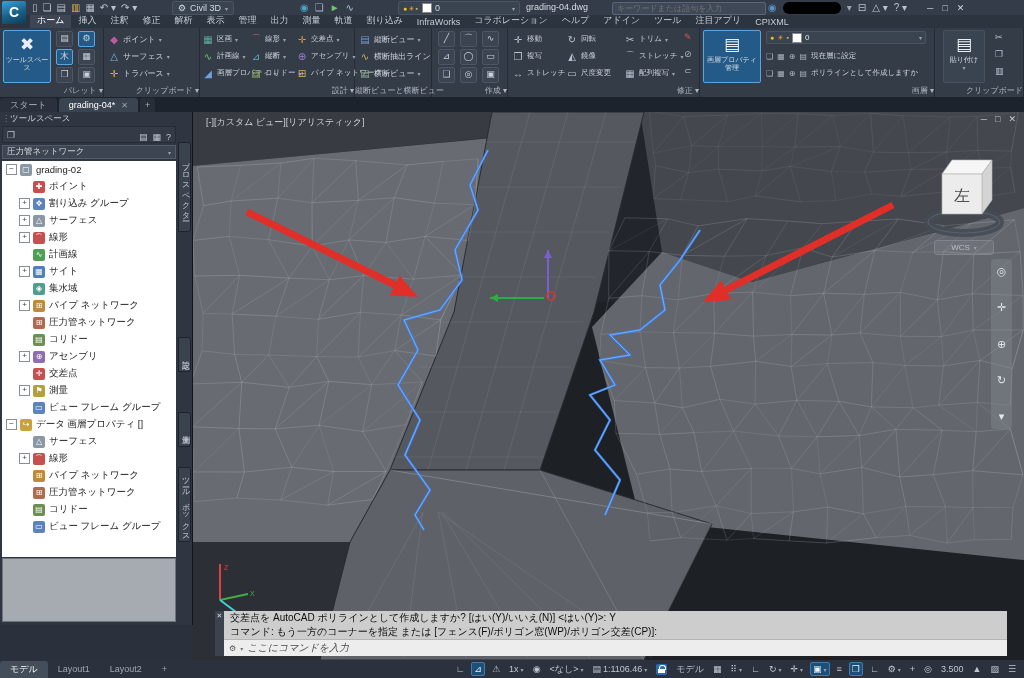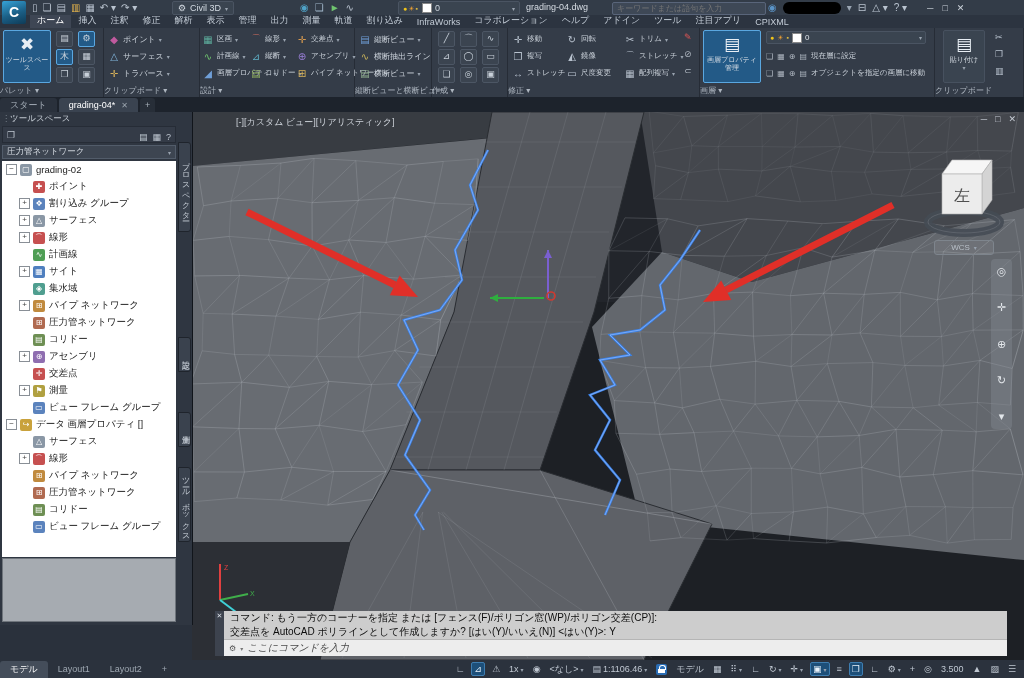--- a/index.html
+++ b/index.html
@@ -29,21 +29,21 @@
   #redact{width:58px;height:12px;background:#000;border-radius:7px;}
   .winbtns{display:flex;gap:9px;margin-left:14px;color:#cdd4dc;font-size:9px;}
   
   #rtabs{left:0;top:15px;width:1024px;height:13px;background:#2c3440;display:flex;align-items:flex-end;
     padding-left:30px;box-sizing:border-box;z-index:20;}
   .rtab{font-size:9px;color:#c3ccd6;padding:1px 7px;white-space:nowrap;}
   .rtab.active{background:#3e4654;color:#fff;}
   
   #ribbon{left:0;top:28px;width:1024px;height:69px;background:#343c48;border-bottom:1px solid #20252e;}
   .panel{position:absolute;top:0;height:69px;border-right:1px solid #262c36;box-sizing:border-box;}
-  .plabel{position:absolute;left:0;right:0;bottom:1px;text-align:left;font-size:8px;color:#aeb6c0;white-space:nowrap;}
+  .plabel{position:absolute;left:0;right:0;bottom:1px;text-align:right;font-size:8px;color:#aeb6c0;white-space:nowrap;}
   .bigbtn{position:absolute;top:2px;width:48px;height:53px;border:1px solid #47515f;border-radius:2px;
     background:#3a4450;color:#d9dfe6;font-size:7px;text-align:center;display:flex;flex-direction:column;
     align-items:center;justify-content:flex-start;padding-top:3px;box-sizing:border-box;line-height:8px;}
   .bigbtn.sel{background:#235a87;border-color:#5aa7e0;}
   .bigbtn .bgi{font-size:17px;line-height:22px;color:#e8eef4;}
   .rrow{position:absolute;display:flex;align-items:center;gap:3px;font-size:8px;color:#ccd3db;white-space:nowrap;height:16px;}
   .rrow .gi{font-size:10px;width:12px;text-align:center;}
   .arrow{font-size:6px;color:#98a2ae;}
   .mini{width:15px;height:14px;background:#3b4450;border:1px solid #4c5664;border-radius:2px;
     color:#c9d1da;font-size:9px;line-height:13px;text-align:center;position:absolute;}
@@ -76,21 +76,21 @@
   .texp.none{visibility:hidden;}
   .tico{width:12px;height:12px;border-radius:2px;color:#fff;font-size:8px;line-height:12px;text-align:center;
     margin-right:4px;flex:0 0 auto;}
   #tspreview{left:2px;top:446px;width:174px;height:64px;background:#a6abb1;border:1px solid #6f757c;box-sizing:border-box;}
   #vstrip{left:178px;top:0;width:14px;height:513px;background:#2f3641;}
   .vtab{position:absolute;left:0;width:13px;background:#3a424e;border:1px solid #1f242c;color:#c3cad3;
     font-size:8px;writing-mode:vertical-rl;text-align:center;letter-spacing:1px;box-sizing:border-box;
     border-top-right-radius:3px;border-bottom-right-radius:3px;}
   
   #viewport{left:192px;top:112px;width:832px;height:548px;background:#1d2025;overflow:hidden;}
-  #vplabel{left:44px;top:4px;font-size:9px;color:#ced3da;z-index:6;}
+  #vplabel{left:14px;top:4px;font-size:9px;color:#ced3da;z-index:6;}
   #vpwin{right:8px;top:2px;display:flex;gap:8px;color:#c6ccd4;font-size:9px;z-index:6;}
   #wcspill{left:742px;top:128px;width:58px;height:13px;border:1px solid #7e858d;border-radius:3px;
     background:rgba(255,255,255,0.07);color:#b9c0c8;font-size:8px;display:flex;align-items:center;
     justify-content:center;gap:4px;z-index:6;}
   #navbar{left:799px;top:147px;width:21px;height:170px;background:rgba(140,147,156,0.33);border-radius:4px;
     display:flex;flex-direction:column;align-items:center;justify-content:space-between;padding:6px 0;
     box-sizing:border-box;color:#e2e6ea;font-size:11px;z-index:6;}
   #cmdpanel{left:23px;top:499px;width:792px;height:45px;display:flex;z-index:8;}
   #cmdgrip{width:9px;background:#3d434e;color:#d6dbe2;font-size:7px;text-align:center;line-height:10px;}
   #cmdmain{flex:1;display:flex;flex-direction:column;}
@@ -354,21 +354,21 @@
         <span class="tinyico">▦</span>
         <span class="tinyico">⊕</span>
         <span class="tinyico">▤</span>
         <span>現在層に設定</span>
       </div>
       <div class="rrow" style="left: 66px; top: 37px; font-size: 7.5px;">
         <span class="tinyico">❏</span>
         <span class="tinyico">▦</span>
         <span class="tinyico">⊕</span>
         <span class="tinyico">▤</span>
-        <span>オブジェクトを指定の画層に移動</span>
+        <span>ポリラインとして作成しますか</span>
       </div>
     </div>
     <div class="panel" style="left: 935px; width: 89px;">
       <div class="plabel">クリップボード</div>
       <div class="bigbtn" style="left: 8px; width: 42px;">
         <span class="bgi">▤</span>
         <span>貼り付け</span>
         <span class="arrow">▾</span>
       </div>
       <span style="position: absolute; left: 60px; top: 4px; font-size: 9px; color: rgb(185, 195, 207);">✂</span>
@@ -1132,22 +1132,22 @@
       <span>↻</span>
       <span>▾</span>
     </div>
   
   <div id="cmdpanel" class="abs">
     <div id="cmdgrip">
       <span>✕</span>
     </div>
     <div id="cmdmain">
       <div id="cmdhist">
+        <div>交差点を AutoCAD ポリラインとして作成しますか? [はい(Y)/いいえ(N)] &lt;はい(Y)&gt;: Y</div>
         <div>コマンド: もう一方のコーナーを指定 または [フェンス(F)/ポリゴン窓(WP)/ポリゴン交差(CP)]:</div>
-        <div>交差点を AutoCAD ポリラインとして作成しますか? [はい(Y)/いいえ(N)] &lt;はい(Y)&gt;: Y</div>
       </div>
       <div id="cmdinput">
         <span style="font-size:8px;color:#555;">⚙</span>
         <span style="font-size:6px;color:#777;">▾</span>
         <span class="ph">ここにコマンドを入力</span>
       </div>
     </div>
   </div>
 </div>
 

